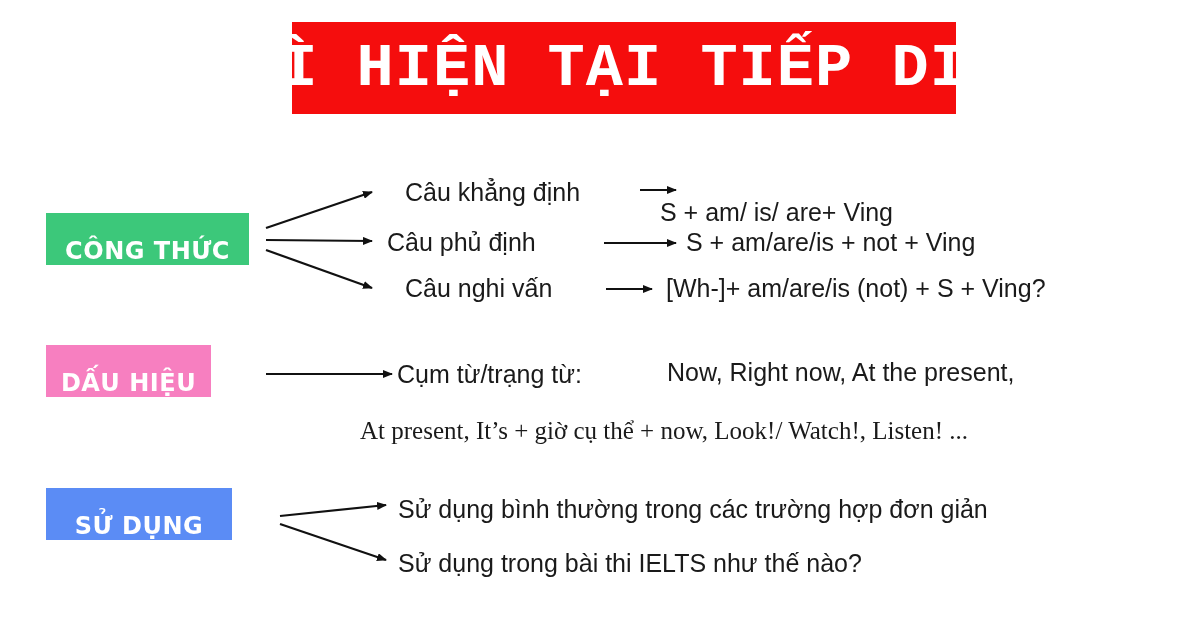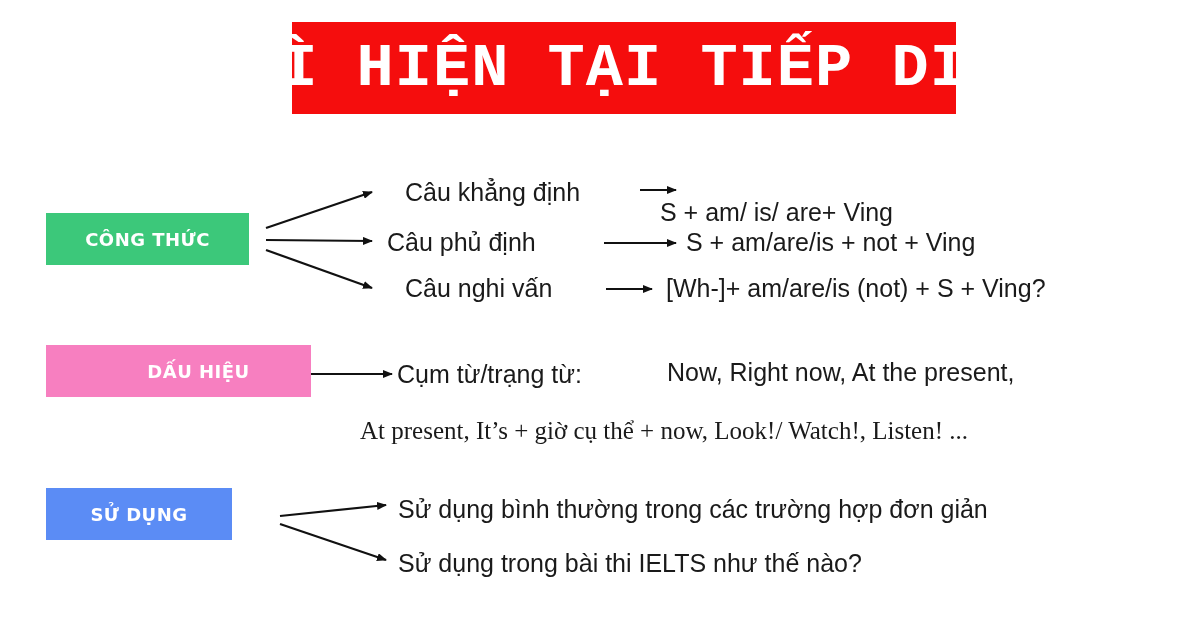--- a/index.html
+++ b/index.html
@@ -35,44 +35,43 @@
     letter-spacing: 1px;
     text-transform: uppercase;
     font-family: Liberation Mono, monospace;
     white-space: nowrap;
   }
 
   
   .chip {
     position: absolute;
     display: flex;
-    align-items: center;
+    align-items: flex-end;
     justify-content: center;
     color: #ffffff;
     font-weight: bold;
-    font-size: 18px;
+    font-size: 24px;
     letter-spacing: 0.5px;
     text-transform: uppercase;
     font-family: "DejaVu Sans", sans-serif;
     white-space: nowrap;
   }
   .chip-formula {
     left: 46px;
     top: 213px;
     width: 203px;
     height: 52px;
     background: #3cc87a;
   }
   .chip-signal {
     left: 46px;
     top: 345px;
-    width: 225px;
+    width: 165px;
     height: 52px;
     background: #f77fc0;
-    padding-left: 40px;
   }
   .chip-usage {
     left: 46px;
     top: 488px;
     width: 186px;
     height: 52px;
     background: #5b8cf5;
   }
 
   

